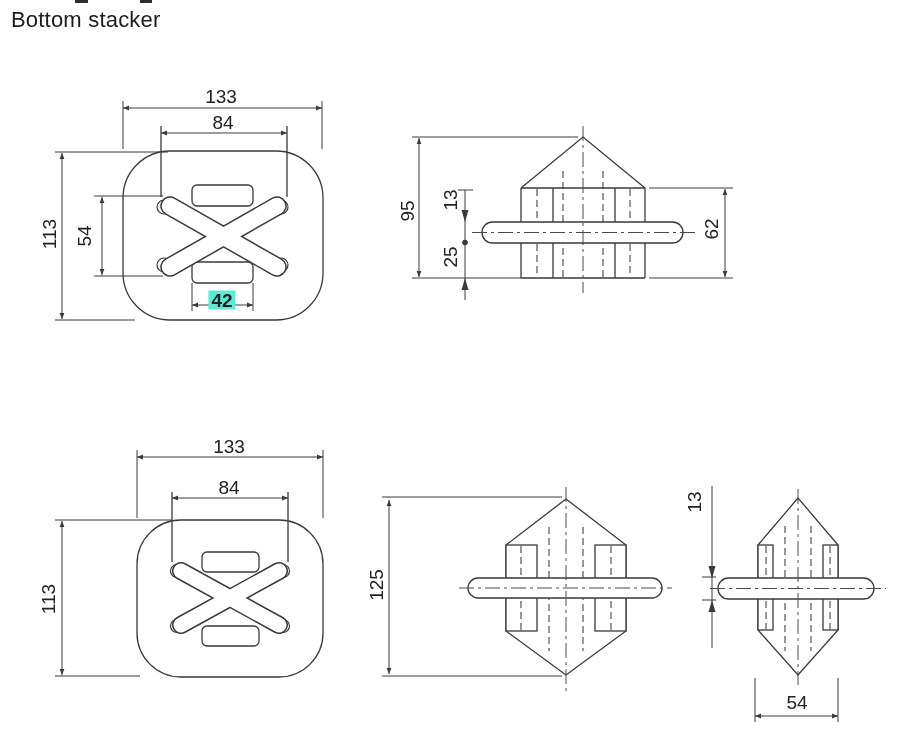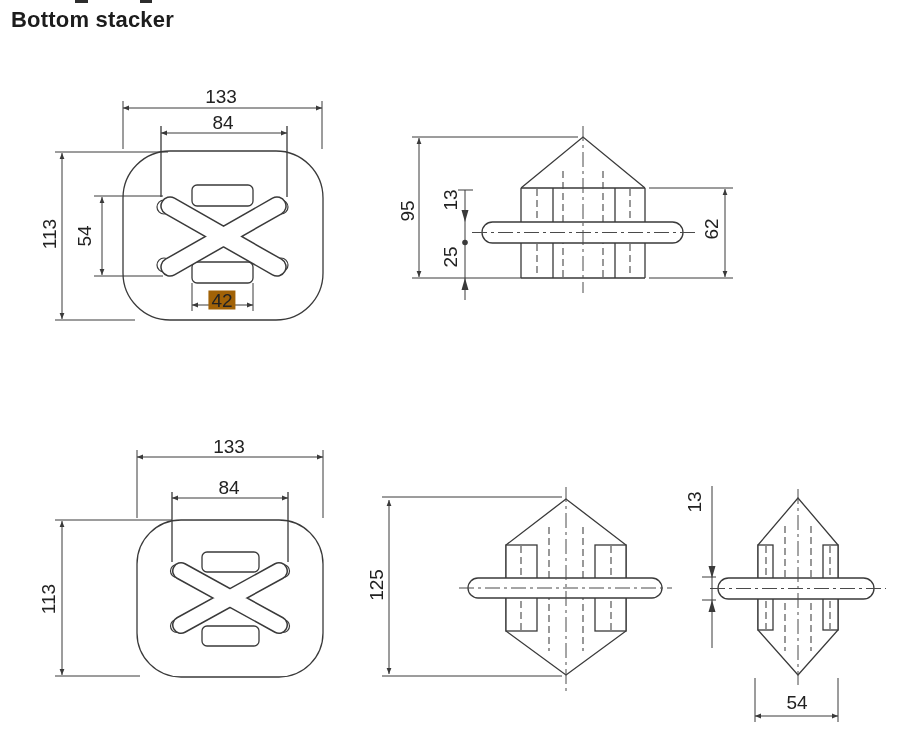--- a/index.html
+++ b/index.html
@@ -2,31 +2,31 @@
 <html><head>
 <meta charset="utf-8">
 <style>
   html,body { margin:0; padding:0; background:#fff; }
   #canvas {
     position:relative; width:921px; height:750px; background:#ffffff;
     font-family:"Liberation Sans", sans-serif; overflow:hidden;
   }
   .title {
     position:absolute; left:11px; font-size:22px; color:#1c1c1c;
-    letter-spacing:0.2px; white-space:nowrap;font-weight:bold;
+    letter-spacing:0.2px; white-space:nowrap;
   }
   #title-bottom { top:7px; }
   #title-intermediate { top:365px; }
   svg { position:absolute; left:0; top:0; }
   .dim-label {
     position:absolute; font-size:19px; color:#222; white-space:nowrap;
     transform:translate(-50%,-50%); line-height:1;
   }
   .dim-label.v { transform:translate(-50%,-50%) rotate(-90deg); }
-  .dim-label.bg { background:#a16207; padding:0 3px; }
+  .dim-label.bg { background:#5eead4; padding:0 3px;font-weight:bold; }
   .artifact { position:absolute; top:0; height:3px; background:#2d2d2d; }
 </style>
 </head>
 <body>
 
 <div id="canvas">
 
   <div class="artifact" style="left:75px;width:13px;"></div>
   <div class="artifact" style="left:140px;width:12px;"></div>
 

